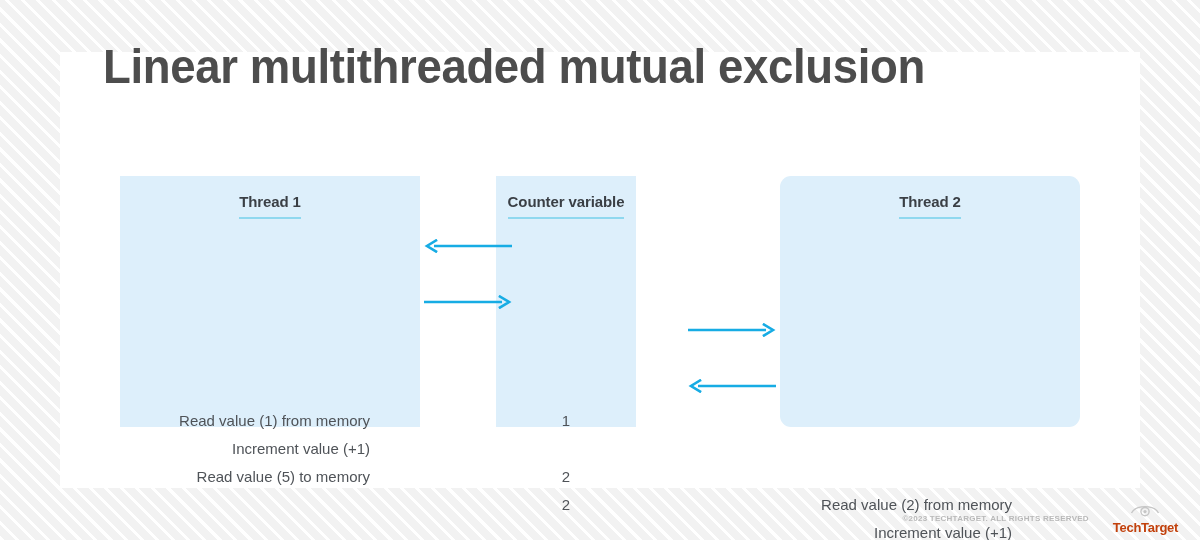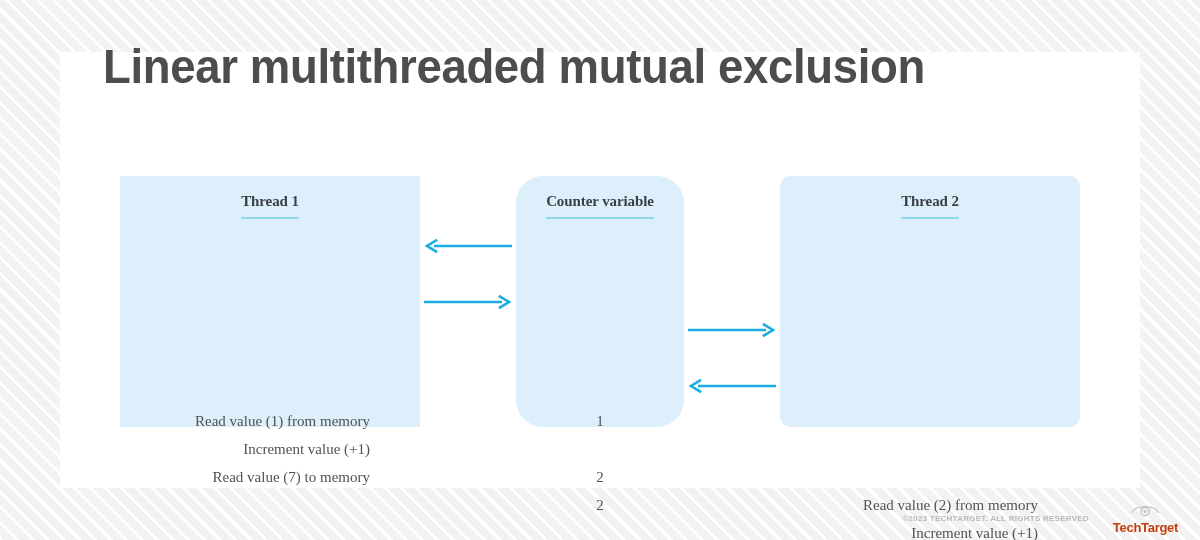--- a/index.html
+++ b/index.html
@@ -50,31 +50,30 @@
   }
 
   
   #diagram {
     position: absolute;
     left: 0;
     top: 0;
     width: 1200px;
     height: 540px;
     pointer-events: none;
-    font-family: Liberation Serif, serif;
   }
 
   .panel {
     position: absolute;
     background: #ddeffb;
     top: 176px;
     height: 251px;
   }
   .panel.thread1 { left: 120px;  width: 300px; }
-  .panel.counter { left: 516px;  width: 168px; border-radius: 27px; }
+  .panel.counter { left: 496px;  width: 140px; }
   .panel.thread2 { left: 780px;  width: 300px; border-radius: 11px; }
 
   .panel-header {
     position: absolute;
     top: 17px;
     left: 0;
     width: 100%;
     text-align: center;
     font-size: 15px;
     font-weight: 700;
@@ -99,21 +98,21 @@
     font-size: 15px;
     color: #4f5358;
     line-height: 18px;
     white-space: nowrap;
   }
   .panel.thread1 .row {
     right: 50px;
     text-align: center;
   }
   .panel.thread2 .row {
-    right: 42px;
+    right: 68px;
     text-align: right;
   }
   .panel.counter .row {
     left: 0;
     width: 100%;
     text-align: center;
   }
 
   
   .arrow {
@@ -162,21 +161,21 @@
 
 <div id="diagram">
 
   <div class="panel thread1">
     <div class="panel-header">
       <span class="hdr-text">Thread 1</span>
     </div>
     <div class="rows">
       <div class="row" style="top:236px">Read value (1) from memory</div>
       <div class="row" style="top:264px">Increment value (+1)</div>
-      <div class="row" style="top:292px">Read value (7) to memory</div>
+      <div class="row" style="top:292px">Read value (5) to memory</div>
     </div>
   </div>
 
   <div class="panel counter">
     <div class="panel-header">
       <span class="hdr-text">Counter variable</span>
     </div>
     <div class="rows">
       <div class="row" style="top:236px">1</div>
       <div class="row" style="top:292px">2</div>

